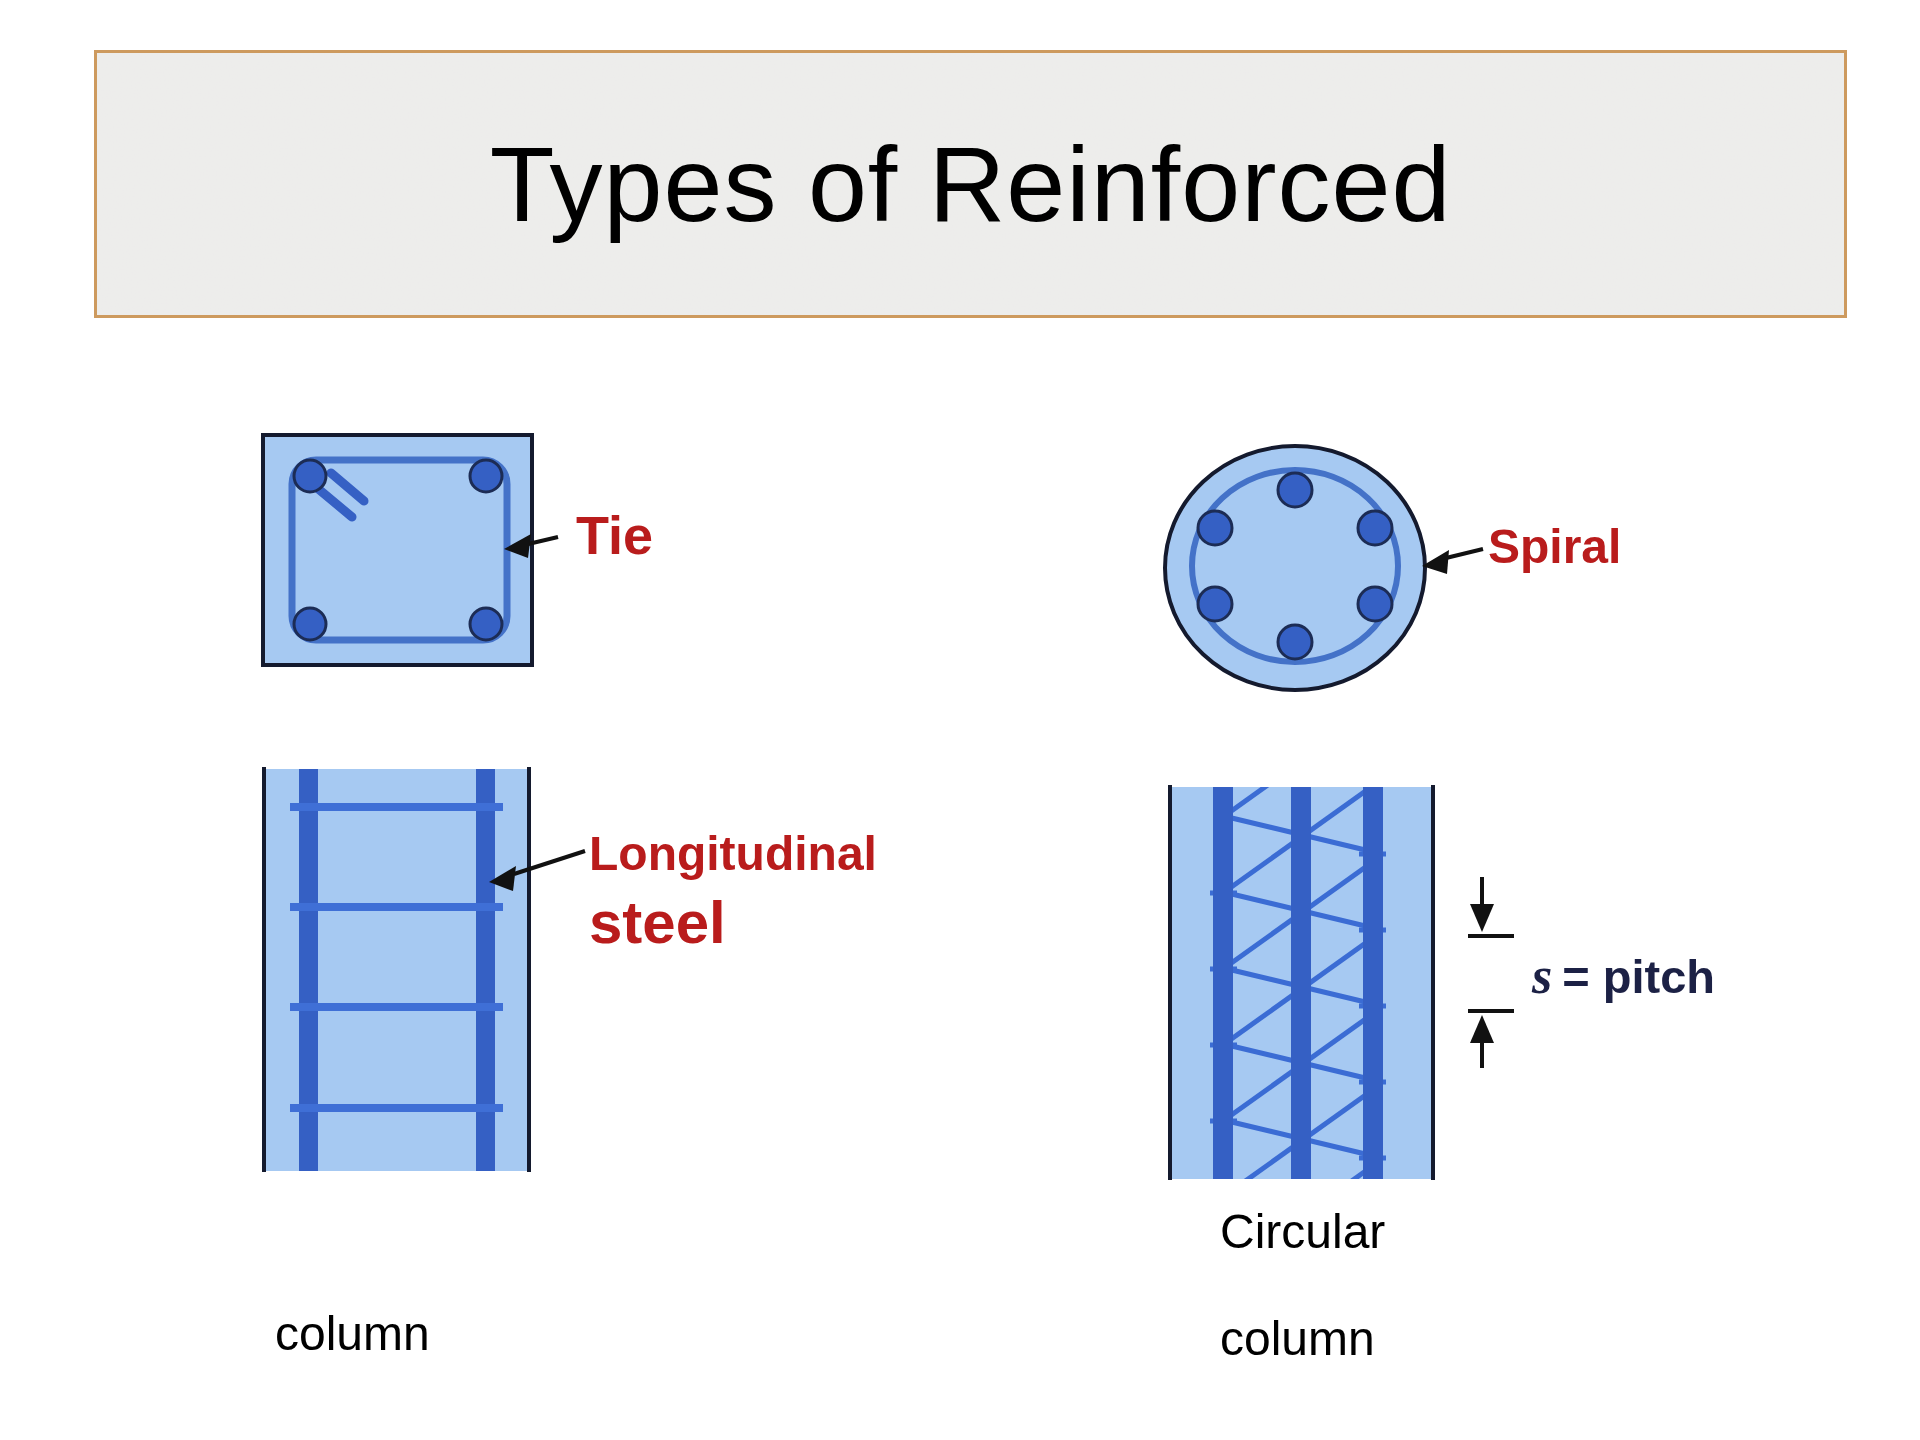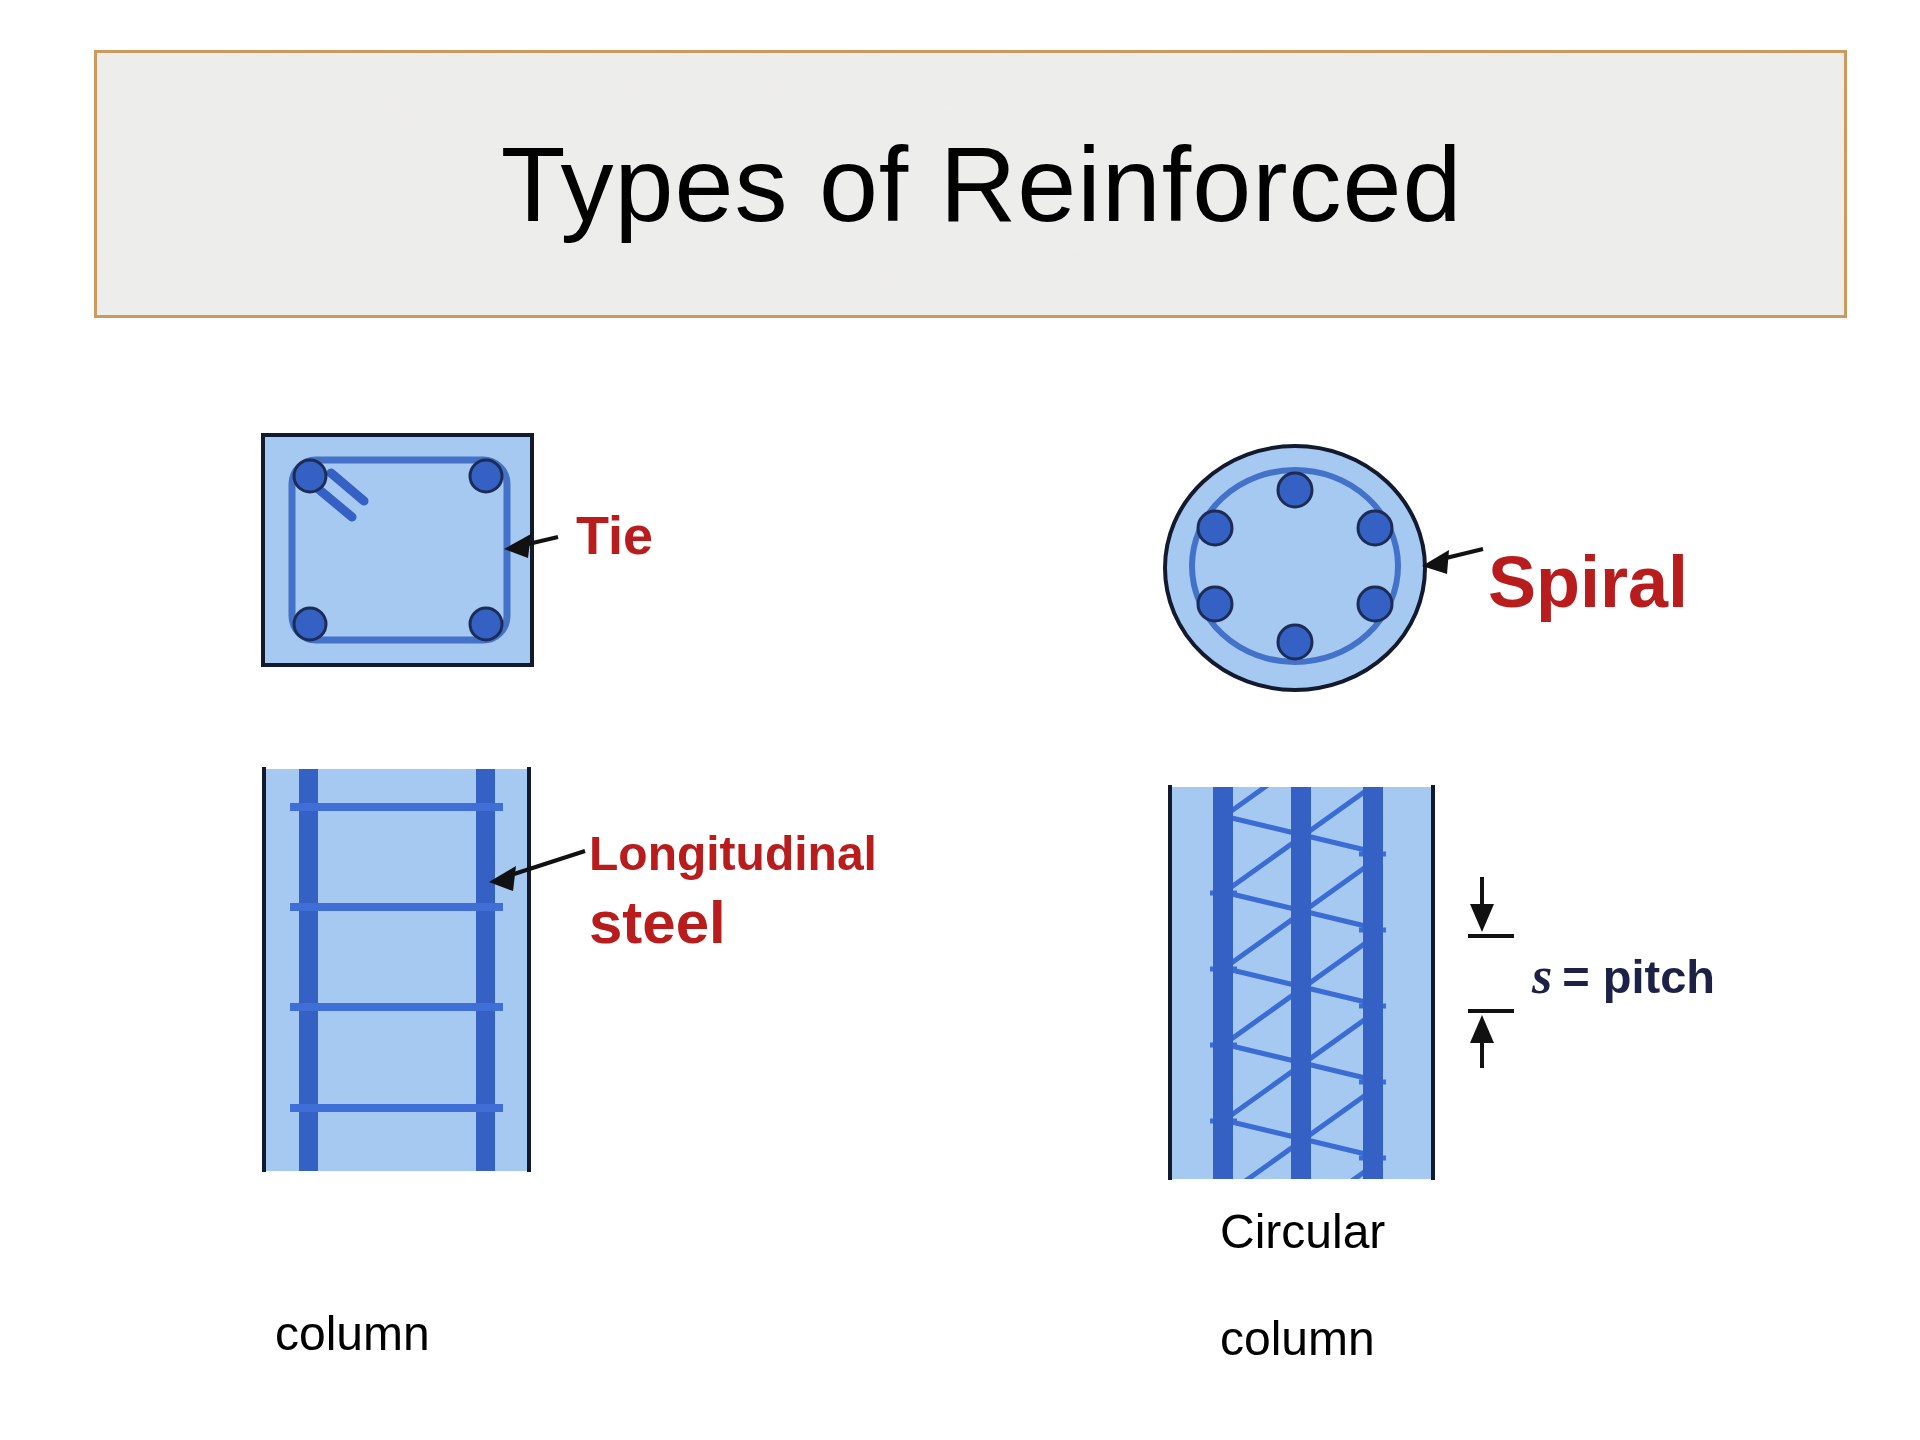--- a/index.html
+++ b/index.html
@@ -4,25 +4,25 @@
 <style>
   html,body{margin:0;padding:0;background:#ffffff;}
   .slide{position:relative;width:1920px;height:1440px;background:#ffffff;overflow:hidden;
          font-family:"Liberation Sans","DejaVu Sans",sans-serif;}
   .abs{position:absolute;}
   
   .title-box{left:94px;top:50px;width:1747px;height:262px;border:3px solid #cd9a5e;background:#efeeec;}
   .title-noise{position:absolute;left:0;top:0;width:100%;height:100%;}
   .title-text{position:absolute;left:0;top:0;width:100%;height:100%;
               display:flex;flex-direction:column;align-items:center;justify-content:center;
-              font-size:106px;line-height:131px;color:#000000;letter-spacing:1px;text-align:center;padding-left:11px;}
+              font-size:106px;line-height:131px;color:#000000;letter-spacing:1px;text-align:center;}
   
   .dlabel{color:#b91c1c;font-weight:bold;white-space:nowrap;}
   .lbl-tie{left:576px;top:504px;font-size:54px;}
-  .lbl-spiral{left:1488px;top:541px;font-size:72px;}
+  .lbl-spiral{left:1488px;top:519px;font-size:48px;}
   .lbl-long1{left:589px;top:826px;font-size:48px;}
   .lbl-long2{left:589px;top:888px;font-size:60px;}
   .lbl-pitch{left:1532px;top:946px;font-size:47px;color:#1c2145;}
   .pitch-s{font-family:"Liberation Serif","DejaVu Serif",serif;font-style:italic;font-size:52px;font-weight:bold;margin-right:10px;}
   .caption{color:#000000;font-size:48px;font-weight:400;white-space:nowrap;}
   .cap-rect1{left:275px;top:1243px;}
   .cap-rect2{left:275px;top:1306px;}
   .cap-circ1{left:1220px;top:1204px;}
   .cap-circ2{left:1220px;top:1311px;}
   svg{display:block;}

